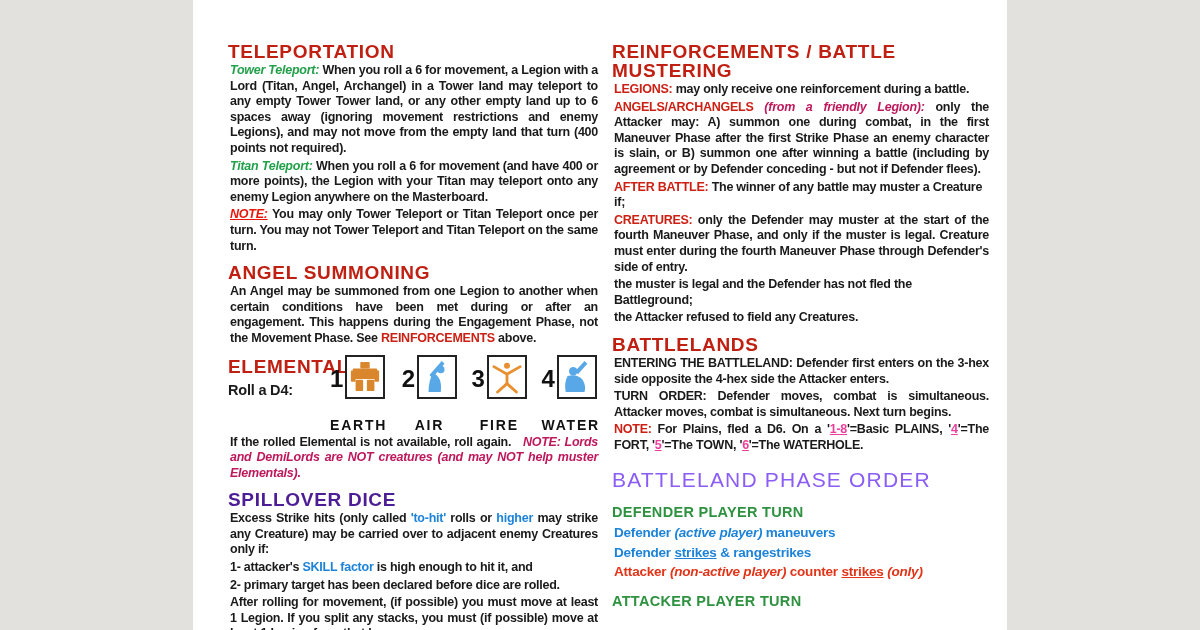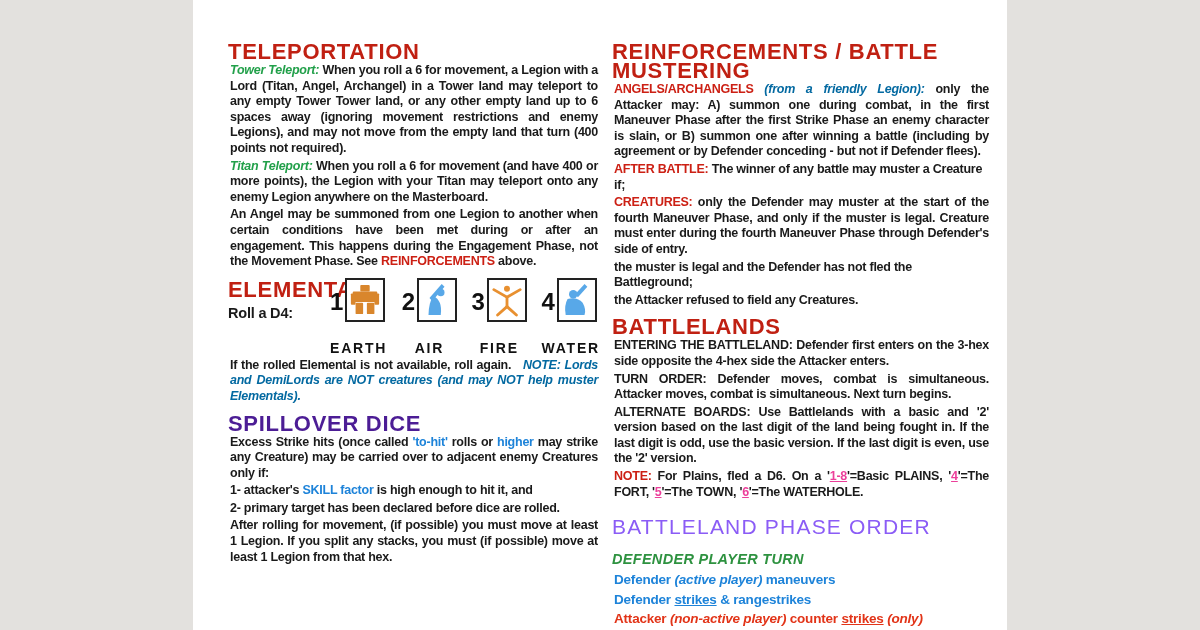--- a/index.html
+++ b/index.html
@@ -6,34 +6,34 @@
     background:#e3e1de;font-family:"Liberation Sans",sans-serif;}
   *{box-sizing:border-box;}
   .paper{position:absolute;left:193px;top:0;width:814px;height:630px;background:#ffffff;
     padding:42px 16px 0 35px;display:flex;gap:12px;}
   .col{flex:none;}
   .col.left{width:372px;}
   .col.right{width:379px;}
   p{margin:2px;}
   .body{font-size:12.5px;line-height:15.6px;font-weight:700;color:#1a1a1a;letter-spacing:-0.25px;}
   .j{text-align:justify;}
-  .hr,.hg{font-size:22px;line-height:19px;font-weight:700;letter-spacing:0.7px;margin:0 0 2px;}
+  .hr,.hg{font-size:19px;line-height:19px;font-weight:700;letter-spacing:0.7px;margin:0 0 2px;}
   .hr{color:#c02012;}
   .hg{color:#4c1d95;}
   .mt{margin-top:9px;}
   .big{font-size:21px;line-height:30px;font-weight:400;color:#8b5cf6;letter-spacing:1.2px;
     margin:12px 0 9px;white-space:nowrap;}
-  .turn{font-size:14.5px;line-height:17px;font-weight:700;font-style:italic;color:#2e9240;
+  .turn{font-size:14.5px;line-height:17px;font-weight:700;color:#2e9240;
     letter-spacing:0.3px;margin:0 0 3px;}
   .mt2{margin-top:12px;}
   .phase{font-size:13.5px;line-height:17.5px;font-weight:700;letter-spacing:-0.2px;}
   
   .gi{color:#22a04a;font-style:italic;}
   .rn{color:#e8170c;font-style:italic;text-decoration:underline;}
-  .ri{color:#0369a1;font-style:italic;}
+  .ri{color:#be185d;font-style:italic;}
   .r{color:#cc2014;}
   .b{color:#1d83d9;}
   .pu{color:#ec3f9a;text-decoration:underline;}
   .i{font-style:italic;}
   .u{text-decoration:underline;}
   .pb{color:#1d83d9;}
   .pr{color:#e23418;}
   
   .elem-row{display:flex;align-items:flex-start;margin-top:8px;}
   .elem-head{width:102px;flex:none;padding-top:2px;}
@@ -48,21 +48,23 @@
 </style>
 </head>
 <body>
 
 <div class="paper">
 
   <div class="col left">
     <h2 class="hr">TELEPORTATION</h2>
     <p class="body j"><span class="gi">Tower Teleport: </span><span>When you roll a 6 for movement, a Legion with a Lord (Titan, Angel, Archangel) in a Tower land may teleport to any empty Tower Tower land, or any other empty land up to 6 spaces away (ignoring movement restrictions and enemy Legions), and may not move from the empty land that turn (400 points not required).</span></p>
     <p class="body j"><span class="gi">Titan Teleport: </span><span>When you roll a 6 for movement (and have 400 or more points), the Legion with your Titan may teleport onto any enemy Legion anywhere on the Masterboard.</span></p>
+    <p class="body j"><span class="rn">NOTE:</span><span> You may only Tower Teleport or Titan Teleport once per turn. You may not Tower Teleport and Titan Teleport on the same turn.</span></p>
 
+    <h2 class="hr mt">ANGEL SUMMONING</h2>
     <p class="body j"><span>An Angel may be summoned from one Legion to another when certain conditions have been met during or after an engagement. This happens during the Engagement Phase, not the Movement Phase. See </span><span class="r">REINFORCEMENTS</span><span> above.</span></p>
 
     <div class="elem-row">
       <div class="elem-head">
         <h2 class="hr">ELEMENTALS</h2>
         <div class="roll">Roll a D4:</div>
       </div>
       <div class="egroups">
         <div class="egroup">
           <div class="etop">
@@ -127,40 +129,40 @@
               </svg>
             </span>
           </div>
           <div class="elabel">WATER</div>
         </div>
       </div>
     </div>
     <p class="body j"><span>If the rolled Elemental is not available, roll again.&nbsp;&nbsp; </span><span class="ri">NOTE: Lords and DemiLords are NOT creatures (and may NOT help muster Elementals).</span></p>
 
     <h2 class="hg mt">SPILLOVER DICE</h2>
-    <p class="body j"><span>Excess Strike hits (once called </span><span class="b">'to-hit'</span><span> rolls or </span><span class="b">higher</span><span> may strike any Creature) may be carried over to adjacent enemy Creatures only if:</span></p>
+    <p class="body j"><span>Excess Strike hits (only called </span><span class="b">'to-hit'</span><span> rolls or </span><span class="b">higher</span><span> may strike any Creature) may be carried over to adjacent enemy Creatures only if:</span></p>
     <p class="body"><span>1- attacker's </span><span class="b">SKILL factor</span><span> is high enough to hit it, and</span></p>
     <p class="body"><span>2- primary target has been declared before dice are rolled.</span></p>
 
     <p class="body j"><span>After rolling for movement, (if possible) you must move at least 1 Legion. If you split any stacks, you must (if possible) move at least 1 Legion from that hex.</span></p>
 
   </div>
 
   <div class="col right">
     <h2 class="hr">REINFORCEMENTS / BATTLE MUSTERING</h2>
+    <p class="body j"><span class="r">LEGIONS:</span><span> may only receive one reinforcement during a battle.</span></p>
     <p class="body j"><span class="r">ANGELS/ARCHANGELS </span><span class="ri">(from a friendly Legion):</span><span> only the Attacker may: A) summon one during combat, in the first Maneuver Phase after the first Strike Phase an enemy character is slain, or B) summon one after winning a battle (including by agreement or by Defender conceding - but not if Defender flees).</span></p>
     <p class="body"><span class="r">AFTER BATTLE:</span><span> The winner of any battle may muster a Creature if;</span></p>
     <p class="body j"><span class="r">CREATURES:</span><span> only the Defender may muster at the start of the fourth Maneuver Phase, and only if the muster is legal. Creature must enter during the fourth Maneuver Phase through Defender's side of entry.</span></p>
     <p class="body"><span>the muster is legal and the Defender has not fled the Battleground;</span></p>
     <p class="body"><span>the Attacker refused to field any Creatures.</span></p>
 
     <h2 class="hr mt">BATTLELANDS</h2>
     <p class="body j"><span>ENTERING THE BATTLELAND: Defender first enters on the 3-hex side opposite the 4-hex side the Attacker enters.</span></p>
     <p class="body j"><span>TURN ORDER: Defender moves, combat is simultaneous. Attacker moves, combat is simultaneous. Next turn begins.</span></p>
-    <p class="body j"><span>ALTERNATE BOARDS: Use Battlelands with a basic and '2' version based on the last digit of the land being fought in. If the last digit is odd, use the basic version. If the last digit is even, use the '2' version.</span></p>
     <p class="body j"><span class="r">NOTE:</span><span> For Plains, fled a D6. On a '</span><span class="pu">1-8</span><span>'=Basic PLAINS, '</span><span class="pu">4</span><span>'=The FORT, '</span><span class="pu">5</span><span>'=The TOWN, '</span><span class="pu">6</span><span>'=The WATERHOLE.</span></p>
 
     <h1 class="big">BATTLELAND PHASE ORDER</h1>
 
     <h3 class="turn">DEFENDER PLAYER TURN</h3>
     <p class="phase"><span class="pb">Defender </span><span class="pb i">(active player)</span><span class="pb"> maneuvers</span></p>
     <p class="phase"><span class="pb">Defender </span><span class="pb u">strikes</span><span class="pb"> &amp; rangestrikes</span></p>
     <p class="phase"><span class="pr">Attacker </span><span class="pr i">(non-active player)</span><span class="pr"> counter </span><span class="pr u">strikes</span><span class="pr"> </span><span class="pr i">(only)</span></p>
 
     <h3 class="turn mt2">ATTACKER PLAYER TURN</h3>

